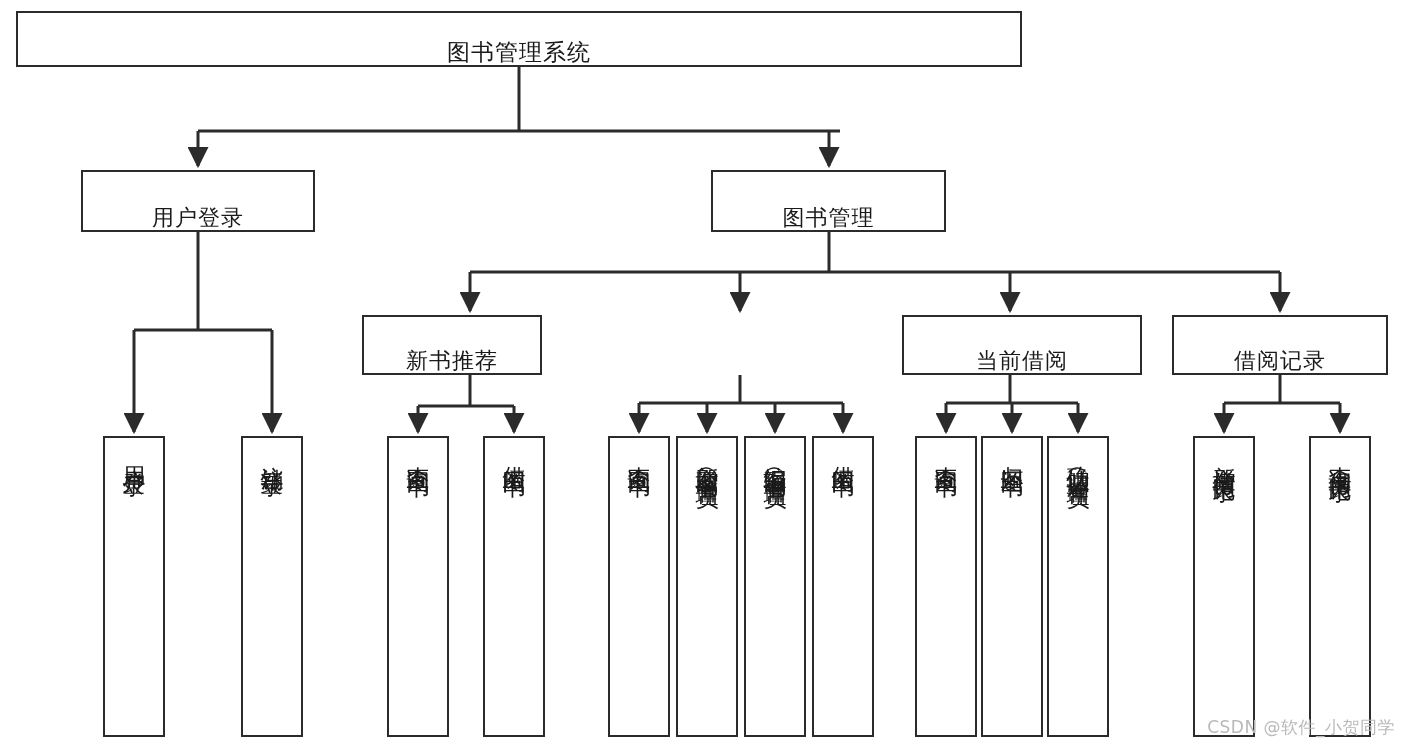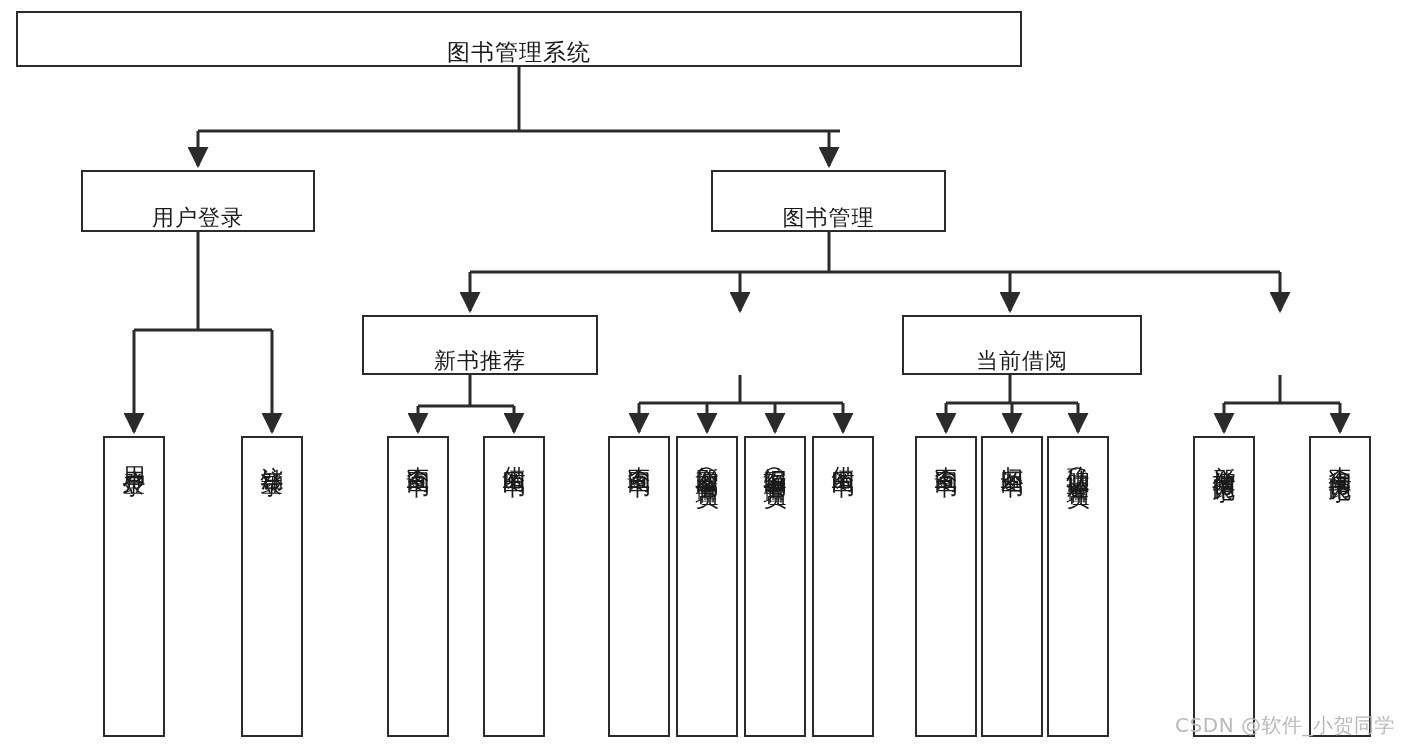--- a/index.html
+++ b/index.html
@@ -55,21 +55,21 @@
     font-size: 23px;
     line-height: 1.18;
     letter-spacing: 3px;
     white-space: nowrap;
     color: #1a1a1a;
   }
   .watermark {
     position: absolute;
     right: 10px;
     bottom: 8px;
-    font-size: 20px;
+    font-size: 17px;
     color: #b9b9b9;
     letter-spacing: 0.5px;
     white-space: nowrap;
     user-select: none;
   }
 </style>
 </head>
 <body>
 
 <div id="canvas">
@@ -128,25 +128,28 @@
     <span>图书管理系统</span>
   </div>
 
   <div class="node horiz" style="left:81px; top:170px; width:234px; height:62px;">
     <span>用户登录</span>
   </div>
   <div class="node horiz" style="left:711px; top:170px; width:235px; height:62px;">
     <span>图书管理</span>
   </div>
 
-  <div class="node horiz" style="left:362px; top:315px; width:236px; height:60px;">
+  <div class="node horiz" style="left:362px; top:315px; width:180px; height:60px;">
     <span>新书推荐</span>
   </div>
   <div class="node horiz" style="left:902px; top:315px; width:240px; height:60px;">
     <span>当前借阅</span>
+  </div>
+  <div class="node horiz" style="left:1172px; top:315px; width:216px; height:60px;">
+    <span>借阅记录</span>
   </div>
 
   <div class="node leaf" style="left:103px; top:436px; width:62px; height:301px;">
     <span class="vtext">用户登录</span>
   </div>
   <div class="node leaf" style="left:241px; top:436px; width:62px; height:301px;">
     <span class="vtext">注销登录</span>
   </div>
 
   <div class="node leaf" style="left:387px; top:436px; width:62px; height:301px;">

